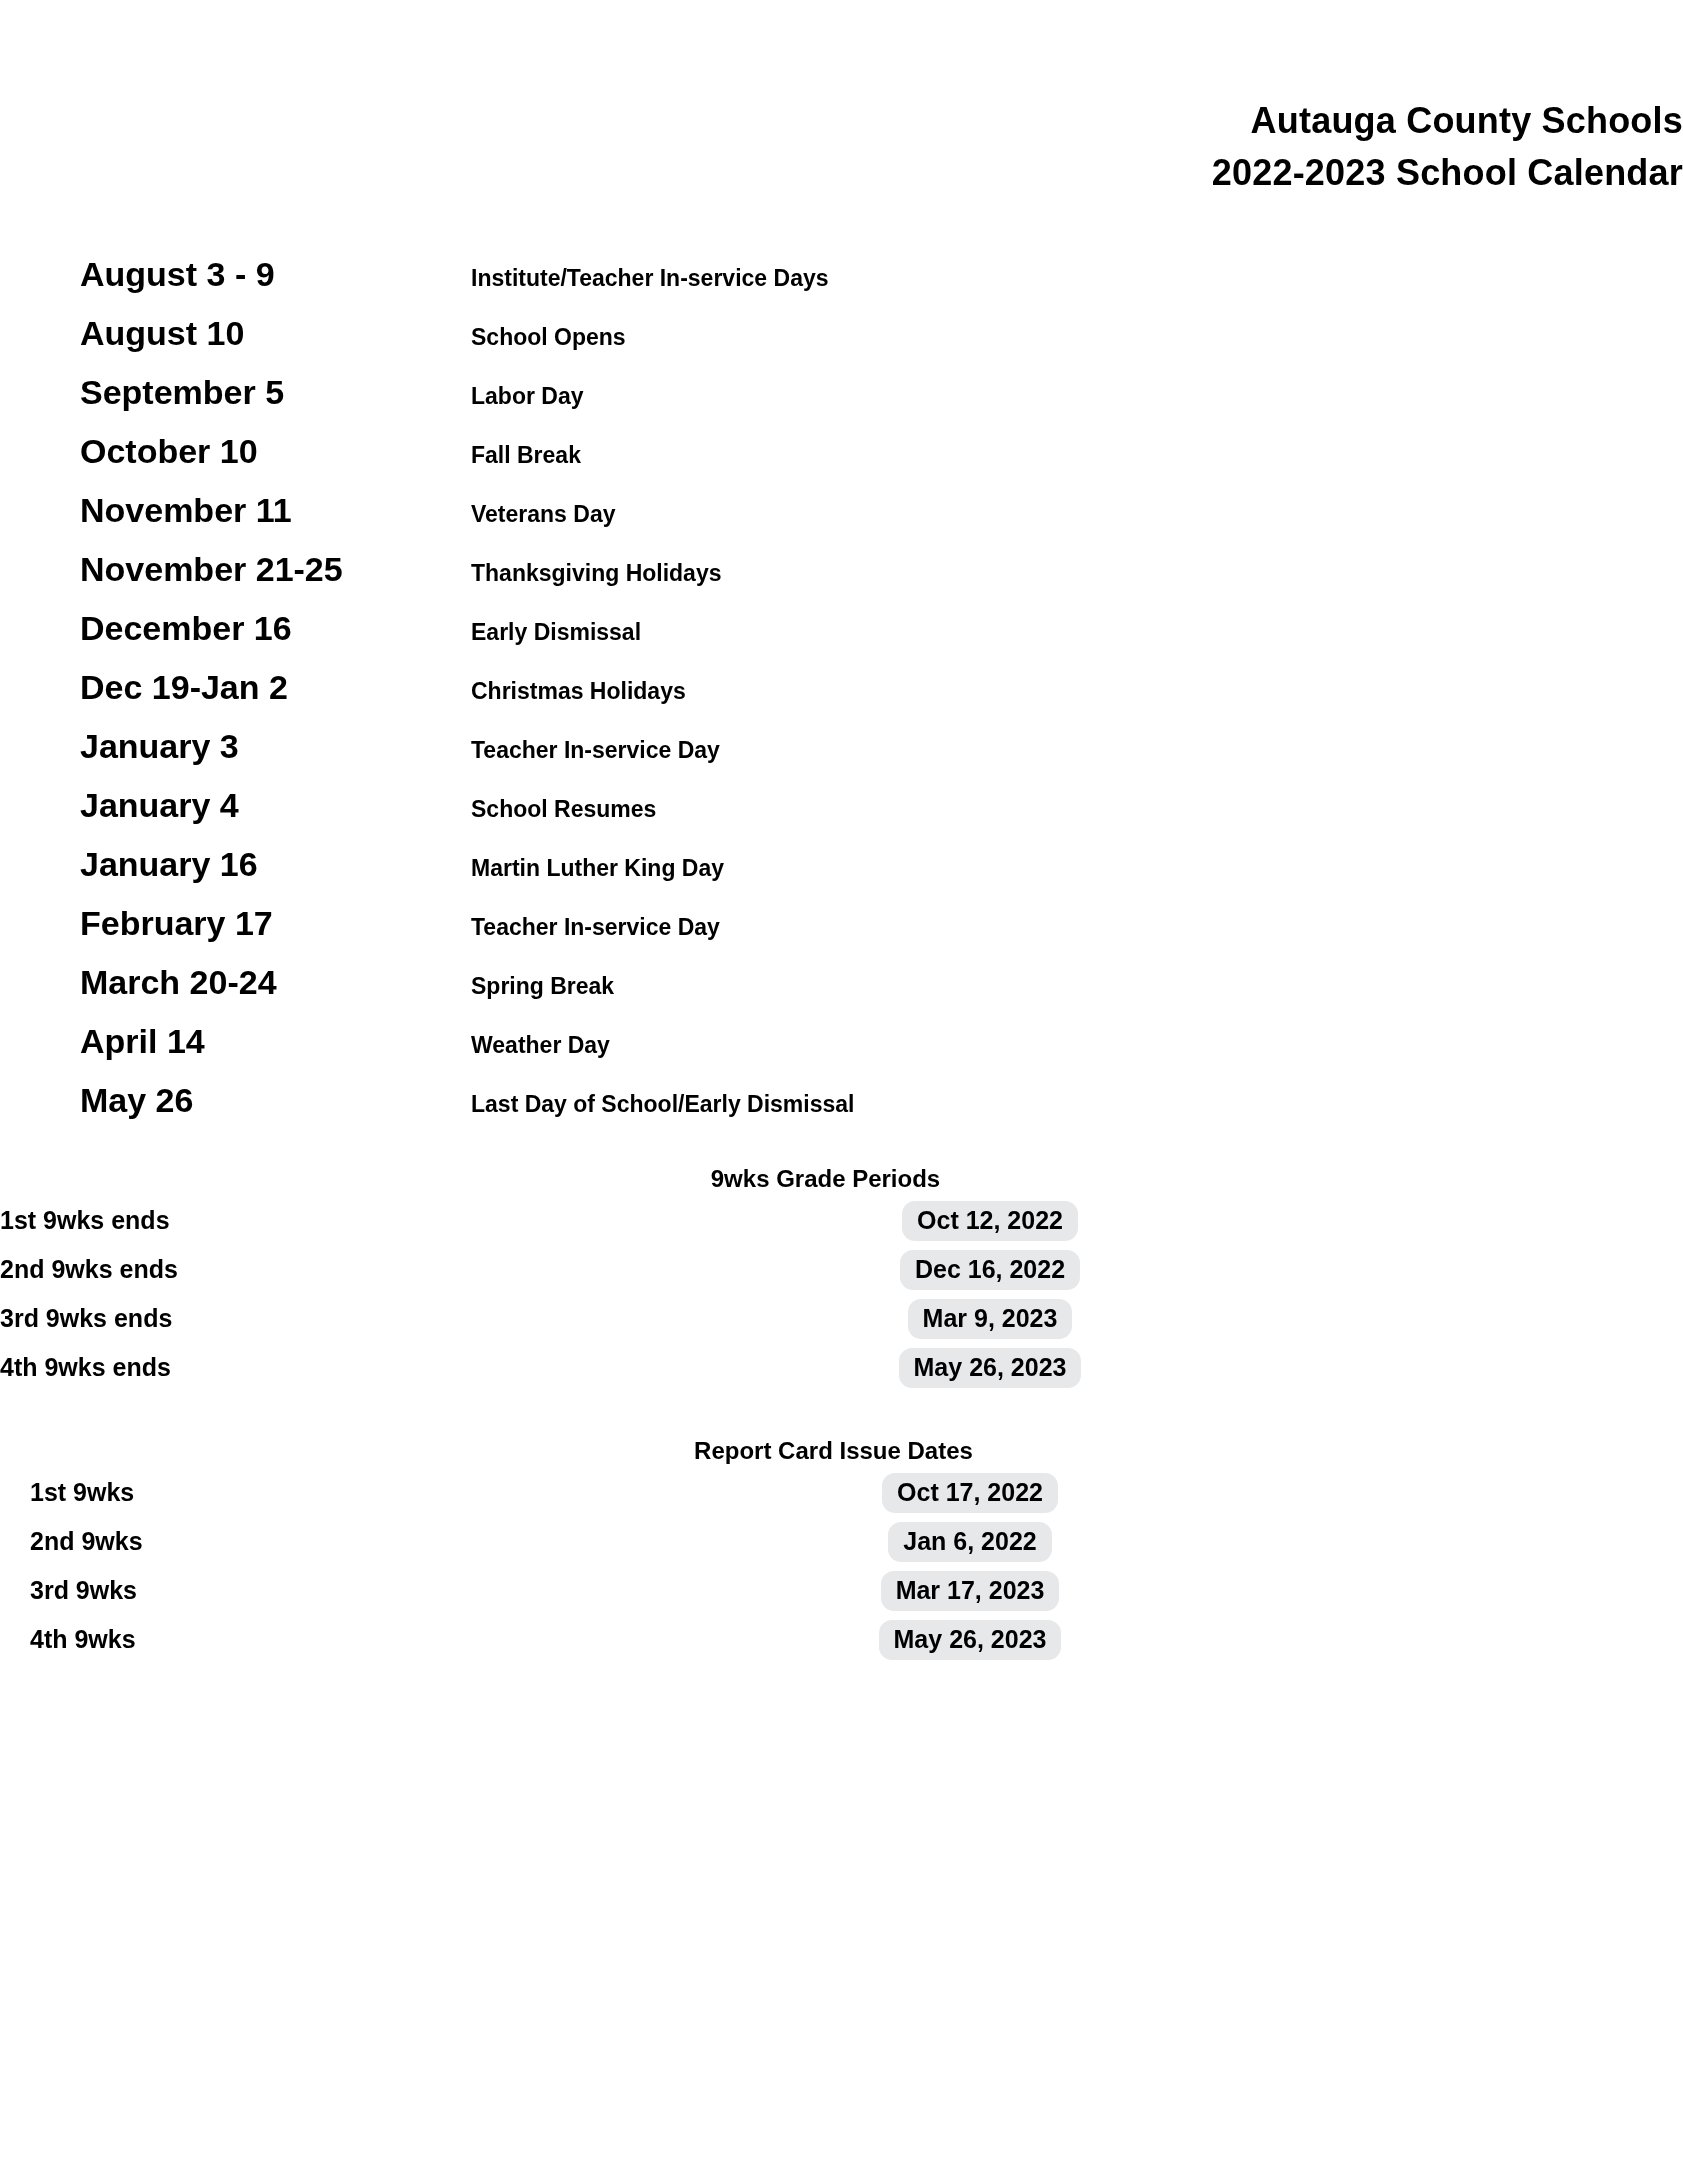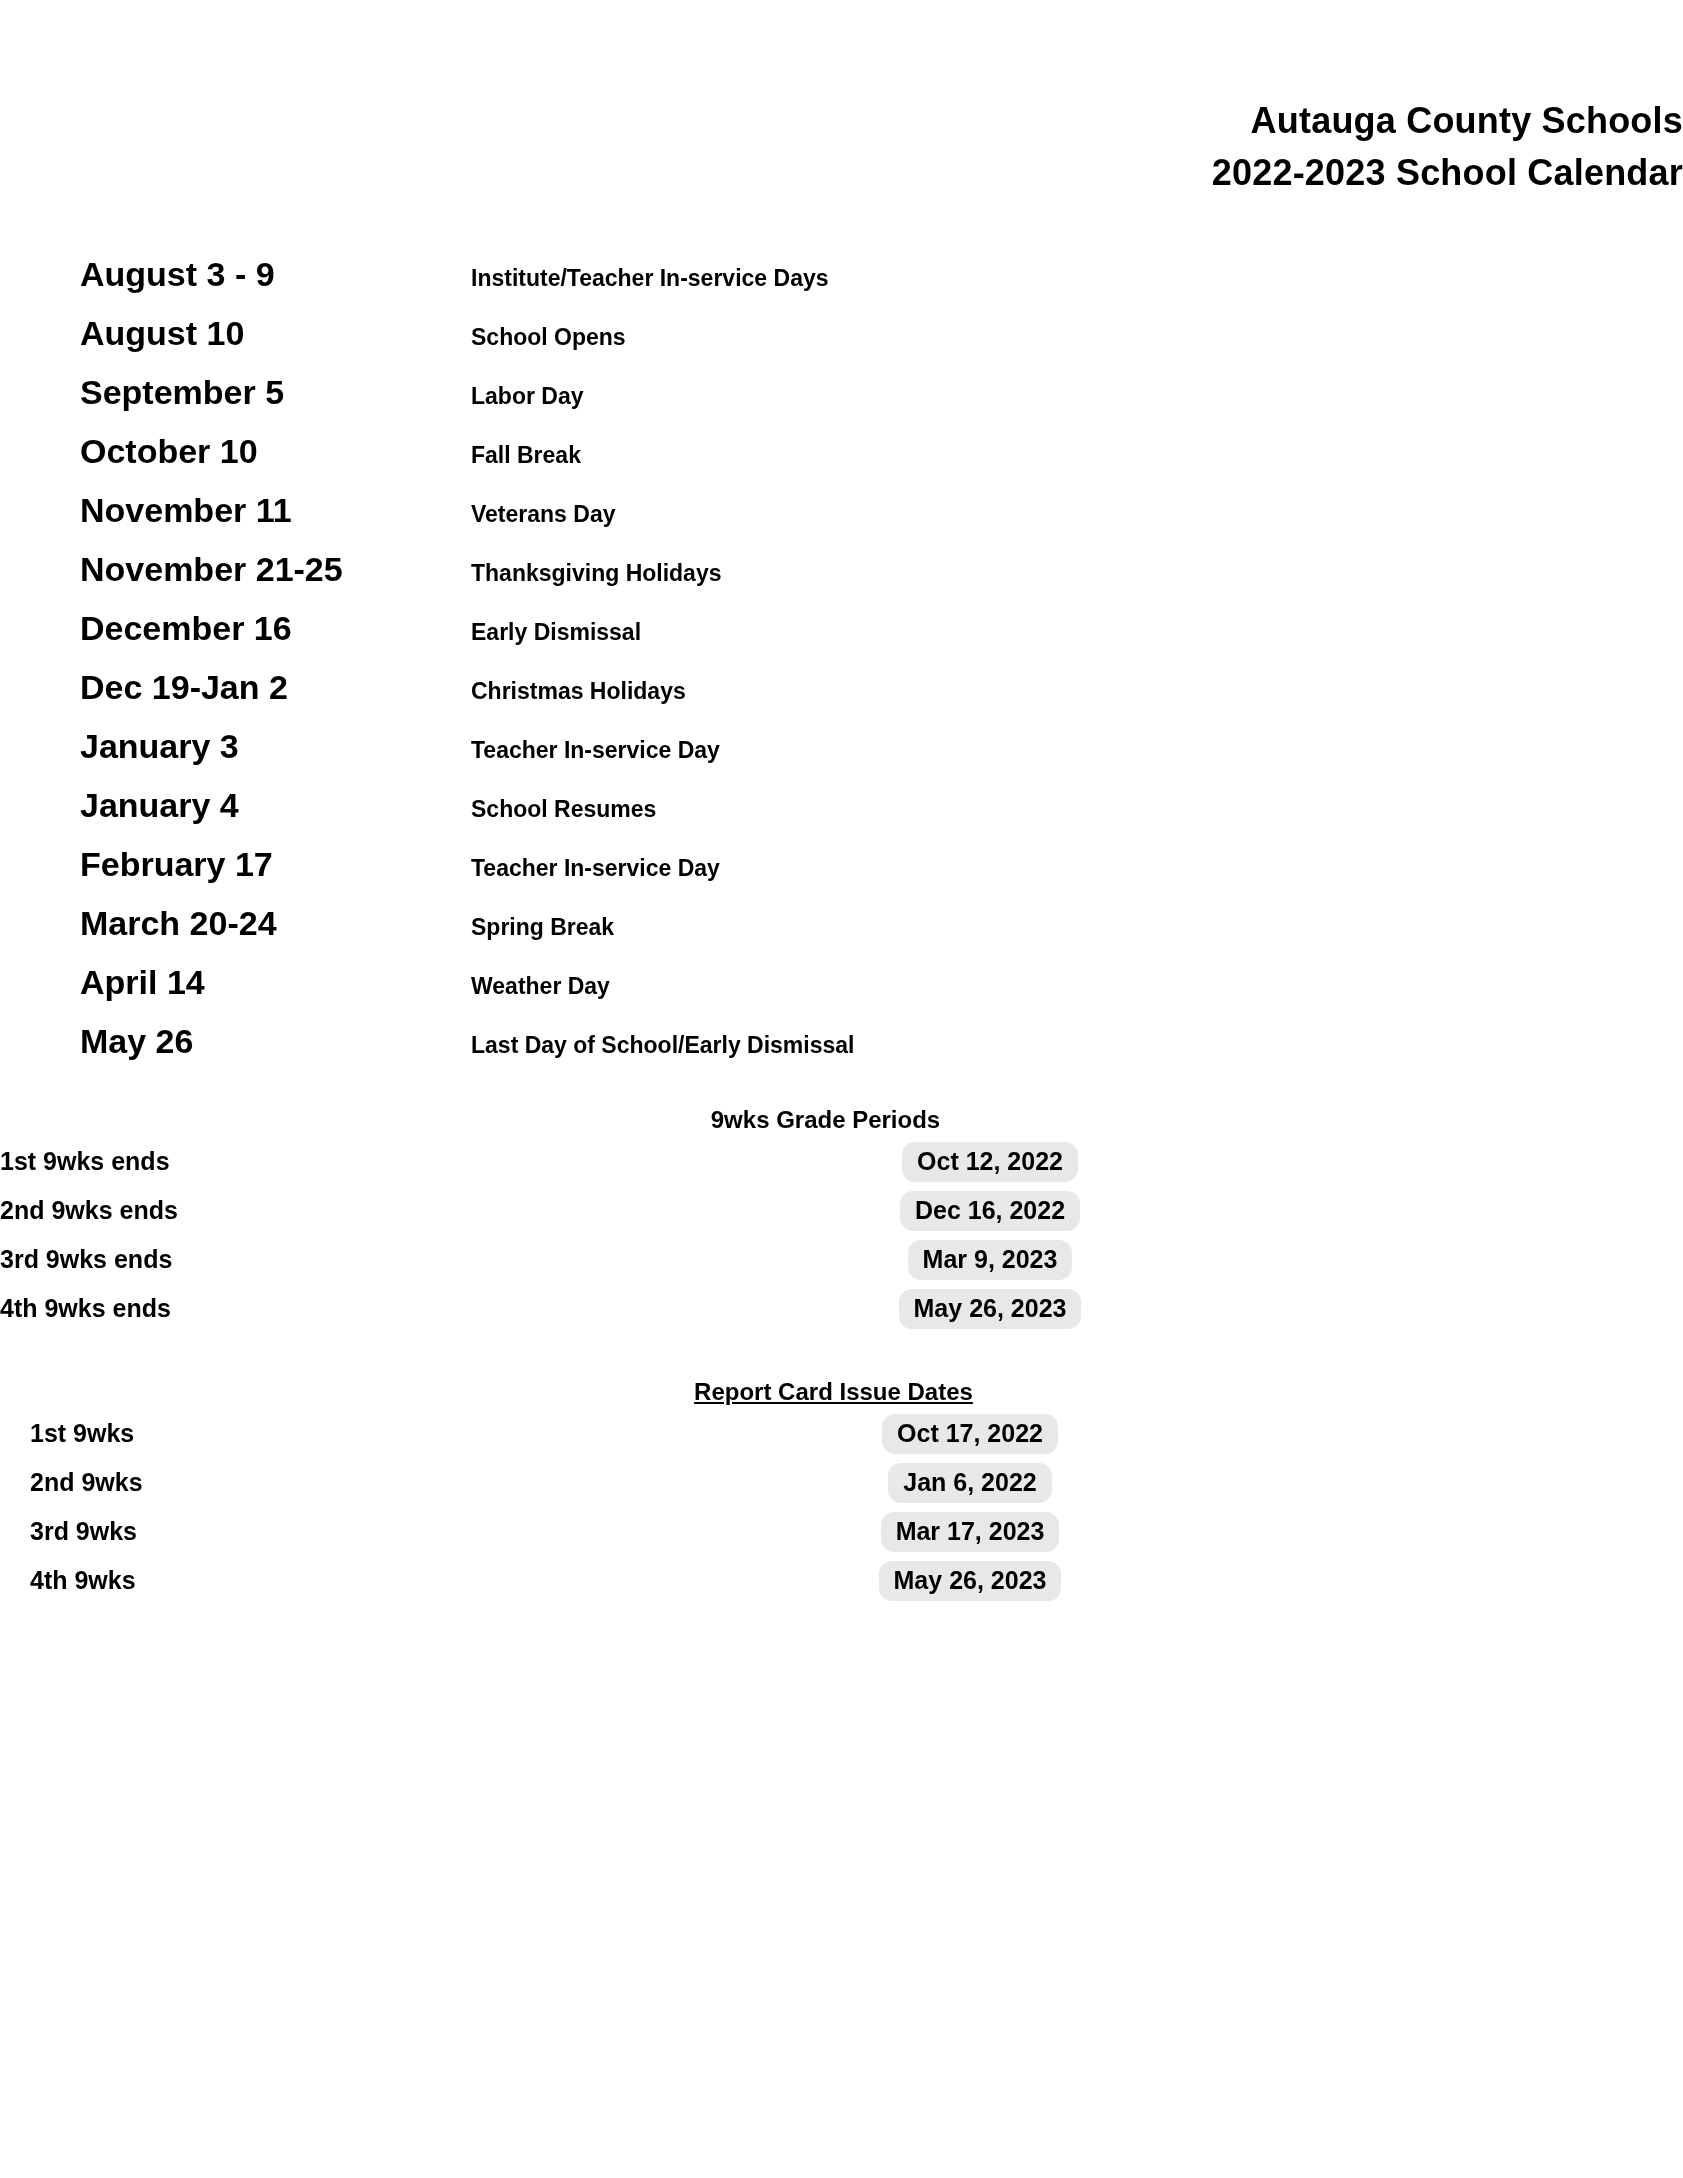--- a/index.html
+++ b/index.html
@@ -115,21 +115,20 @@
     flex: 0 0 356px;
     text-align: center;
   }
 
   
   #report-cards-section {
     margin-top: 42px;
   }
   #report-cards-section .sub-title {
     padding-right: 16px;
-    text-decoration: underline;
   }
   #report-cards-section .sub-label {
     width: 792px;
     flex: 0 0 792px;
     padding-left: 30px;
   }
   #report-cards-section .sub-value-cell {
     width: 356px;
     flex: 0 0 356px;
     text-align: center;
@@ -180,20 +179,24 @@
       </div>
       <div class="cal-row">
         <div class="cal-date">January 3</div>
         <div class="cal-event">Teacher In-service Day</div>
       </div>
       <div class="cal-row">
         <div class="cal-date">January 4</div>
         <div class="cal-event">School Resumes</div>
       </div>
       <div class="cal-row">
+        <div class="cal-date">January 16</div>
+        <div class="cal-event">Martin Luther King Day</div>
+      </div>
+      <div class="cal-row">
         <div class="cal-date">February 17</div>
         <div class="cal-event">Teacher In-service Day</div>
       </div>
       <div class="cal-row">
         <div class="cal-date">March 20-24</div>
         <div class="cal-event">Spring Break</div>
       </div>
       <div class="cal-row">
         <div class="cal-date">April 14</div>
         <div class="cal-event">Weather Day</div>

